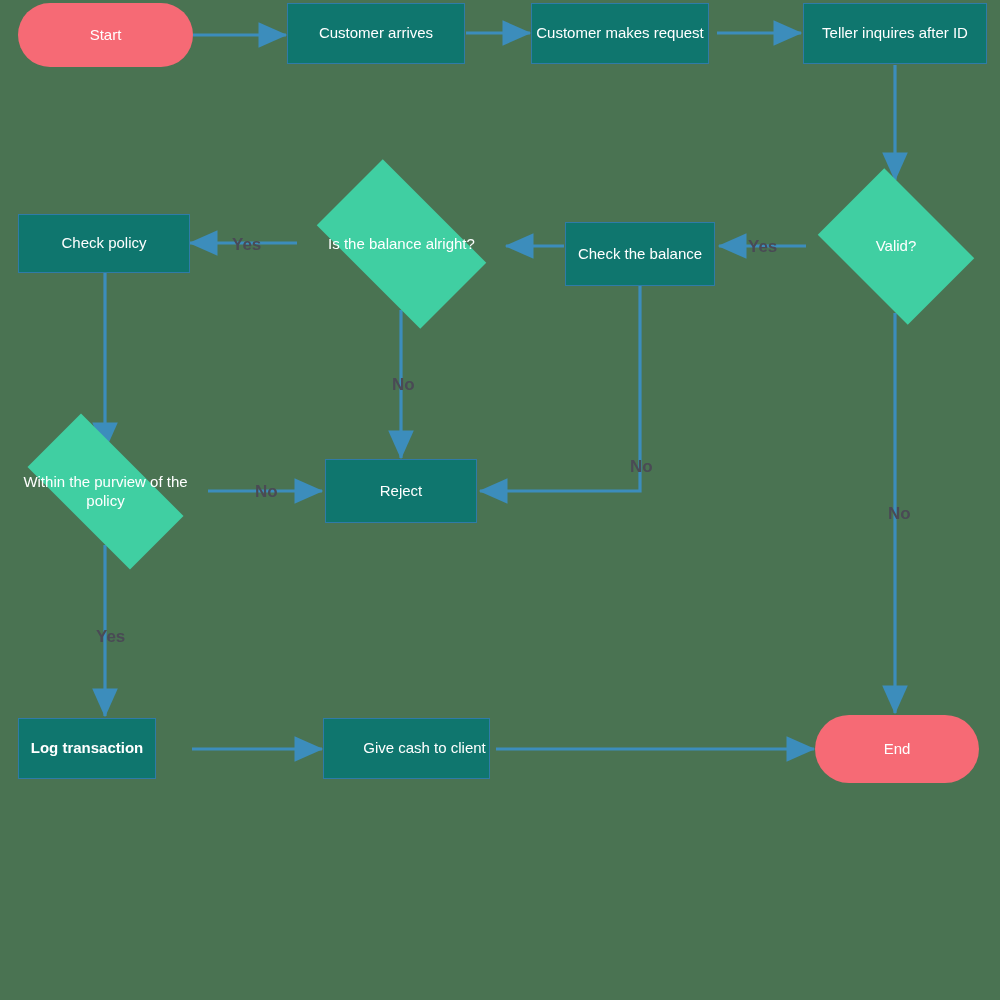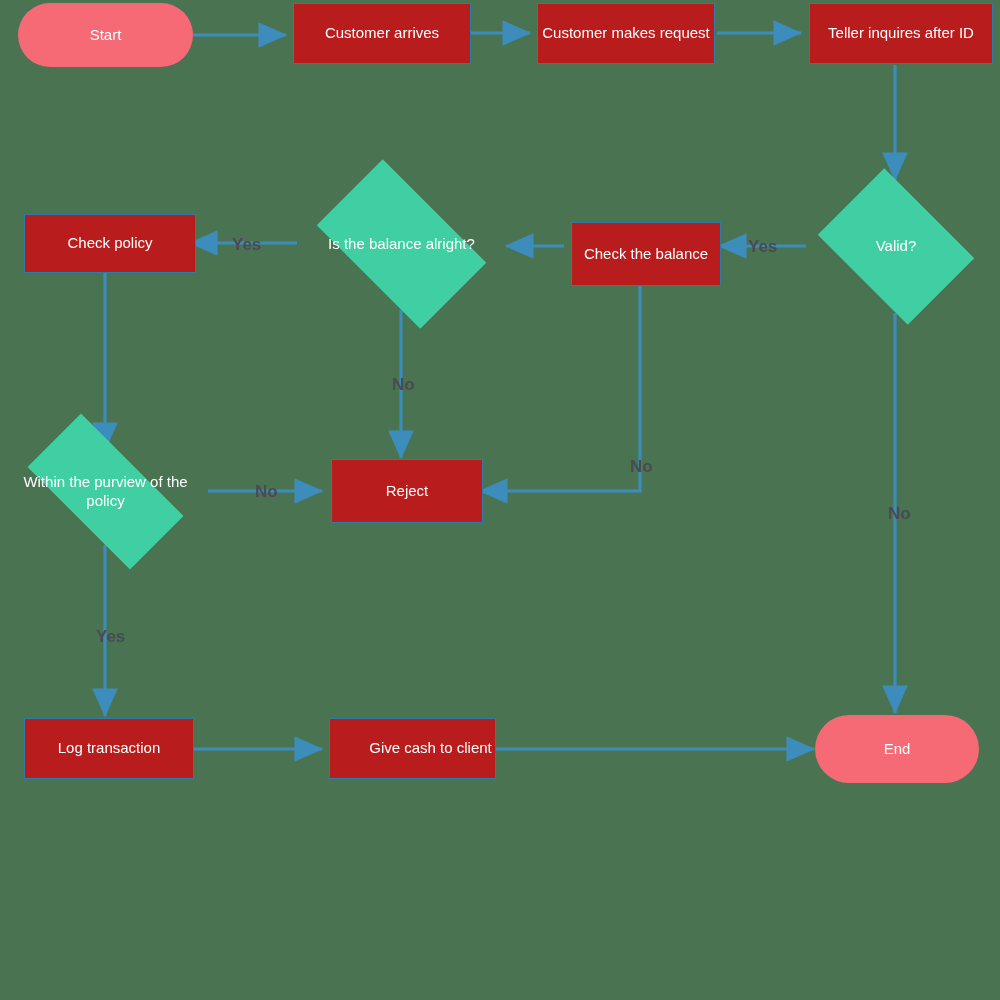--- a/index.html
+++ b/index.html
@@ -31,23 +31,22 @@
     display: flex;
     align-items: center;
     justify-content: center;
     text-align: center;
     color: #ffffff;
     font-size: 15px;
     line-height: 1.25;
     z-index: 3;
   }
   .node.process {
-    background: #b91c1c;
+    background: #0f766e;
     border: 1px solid #2f7ba7;
-    margin-left: 6px;
   }
   .node.terminator {
     background: #f66a75;
     border-radius: 999px;
   }
   .node.decision {
     background: transparent;
     border: none;
     text-align: center;
   }
@@ -154,21 +153,21 @@
 
   <div class="node decision" style="left:3px; top:438px; width:205px; height:107px;">
     <span class="dshape"></span>
     <span class="dlabel">Within the purview  of the policy</span>
   </div>
 
   <div class="node process" style="left:325px; top:459px; width:152px; height:64px;">
     <span>Reject</span>
   </div>
 
-  <div class="node process" style="left:18px; top:718px; width:170px; height:61px;">
+  <div class="node process" style="left:18px; top:718px; width:138px; height:61px;font-weight:bold;">
     <span>Log transaction</span>
   </div>
 
   <div class="node process" style="left:323px; top:718px; width:167px; height:61px;padding-left:36px;">
     <span>Give cash to client</span>
   </div>
 
   <div class="node terminator" style="left:815px; top:715px; width:164px; height:68px;">
     <span>End</span>
   </div>

